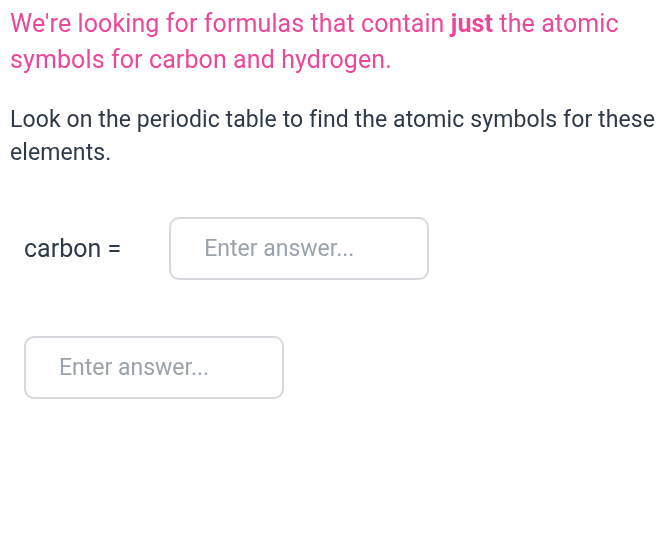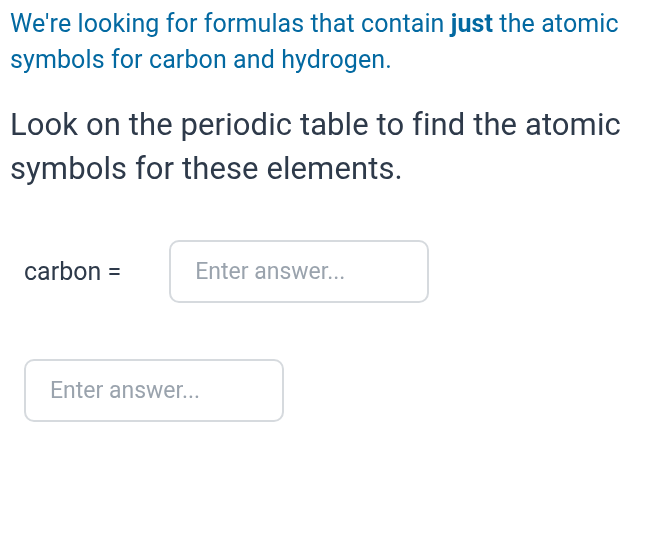--- a/index.html
+++ b/index.html
@@ -11,29 +11,29 @@
       font-family: -apple-system, BlinkMacSystemFont, 'Segoe UI', Roboto, Helvetica, Arial, sans-serif;
       background: #ffffff;
       width: 668px;
       height: 533px;
       padding: 6px 10px;
       color: #2e3a4a;
     }
     .intro-text {
       font-size: 25px;
       line-height: 1.45;
-      color: #0369a1;
+      color: #ec4899;
       margin-bottom: 24px;
       letter-spacing: 0.1px;
     }
     .intro-text .bold {
       font-weight: 700;
     }
     .instruction-text {
-      font-size: 31px;
+      font-size: 23px;
       line-height: 1.45;
       color: #2e3a4a;
       margin-bottom: 48px;
       letter-spacing: 0.1px;
     }
     .input-row {
       display: flex;
       align-items: center;
       margin-bottom: 56px;
       padding-left: 14px;
@@ -41,21 +41,21 @@
     }
     .input-label {
       font-size: 25px;
       color: #2e3a4a;
       margin-right: 16px;
       white-space: nowrap;
     }
     .answer-input {
       border: 2px solid #d6dade;
       border-radius: 10px;
-      padding: 16px 24px;
+      padding: 16px 33px;
       font-size: 23px;
       color: #2e3a4a;
       width: 260px;
       outline: none;
       font-family: inherit;
       background: #ffffff;
     }
     .answer-input::placeholder {
       color: #9aa3ad;
     }

